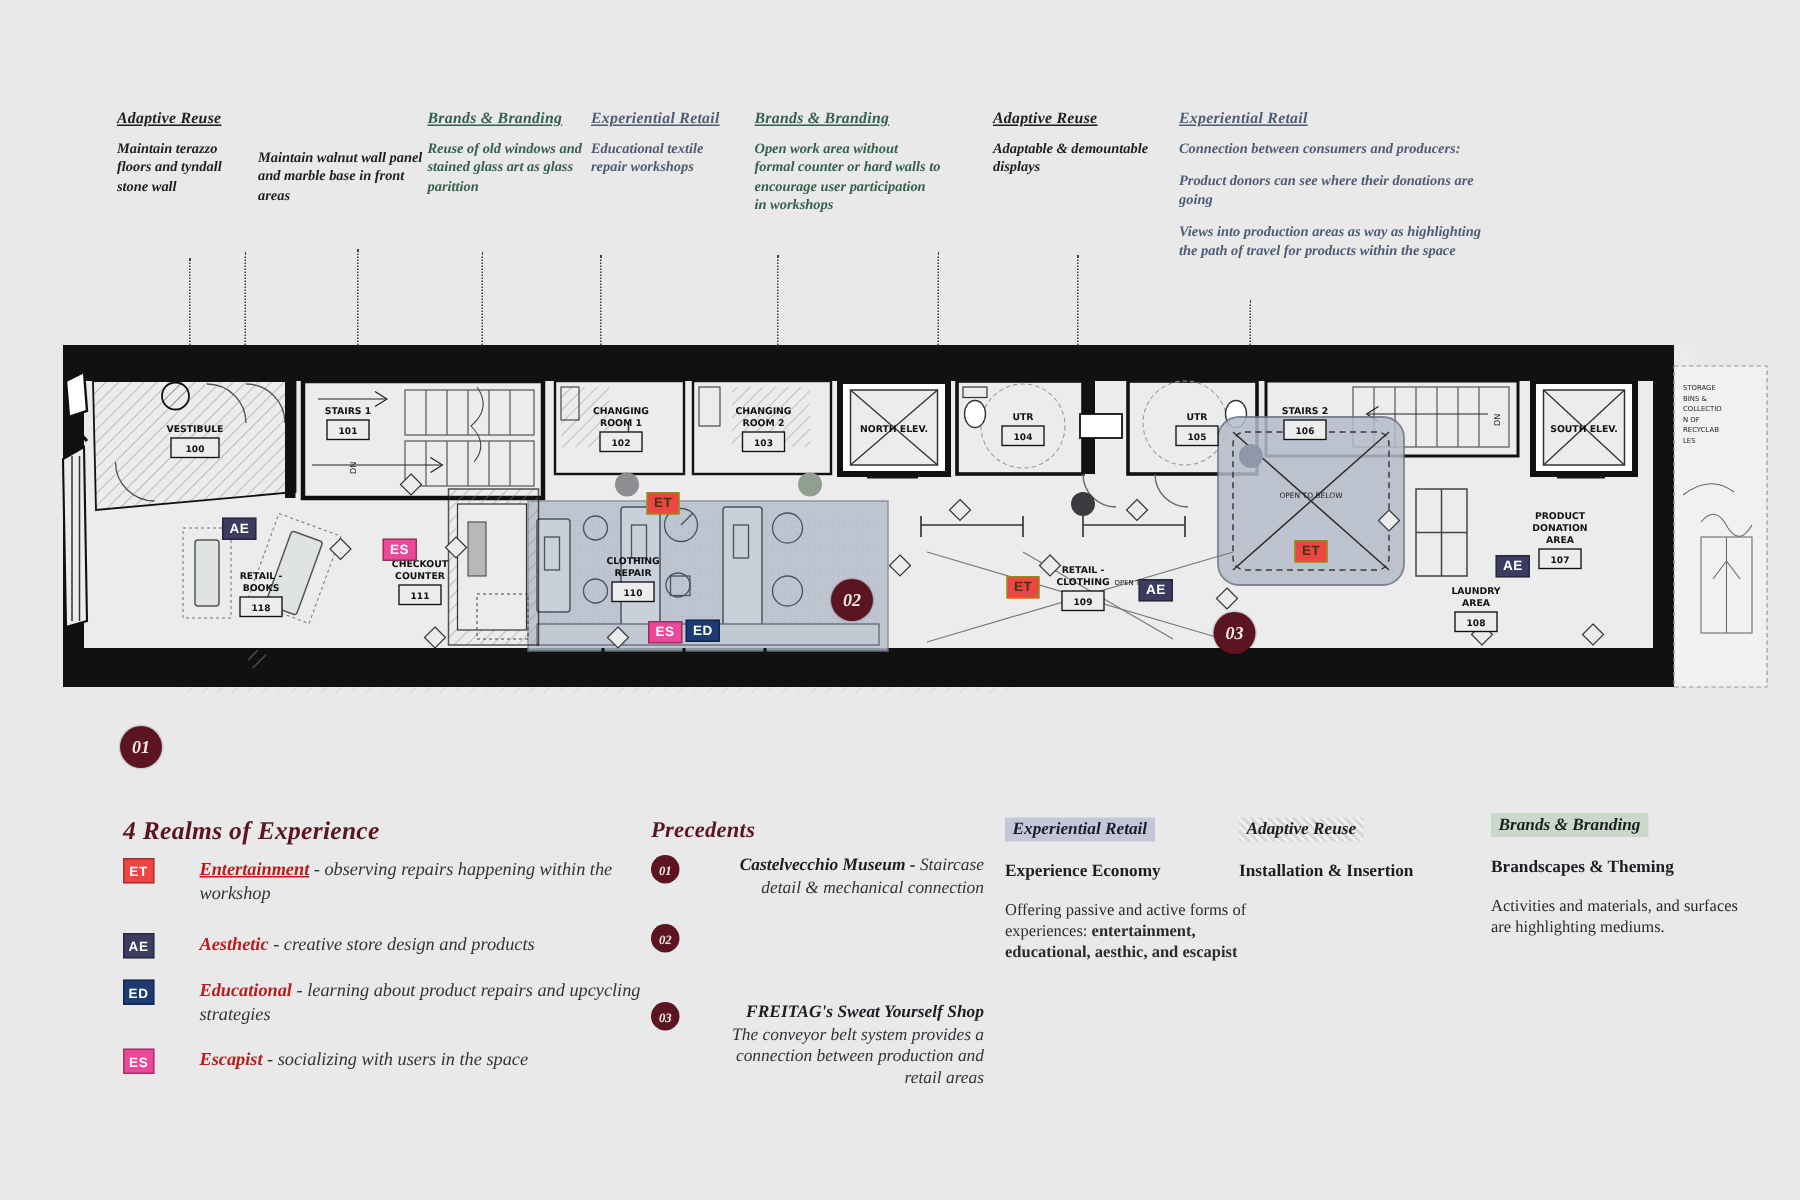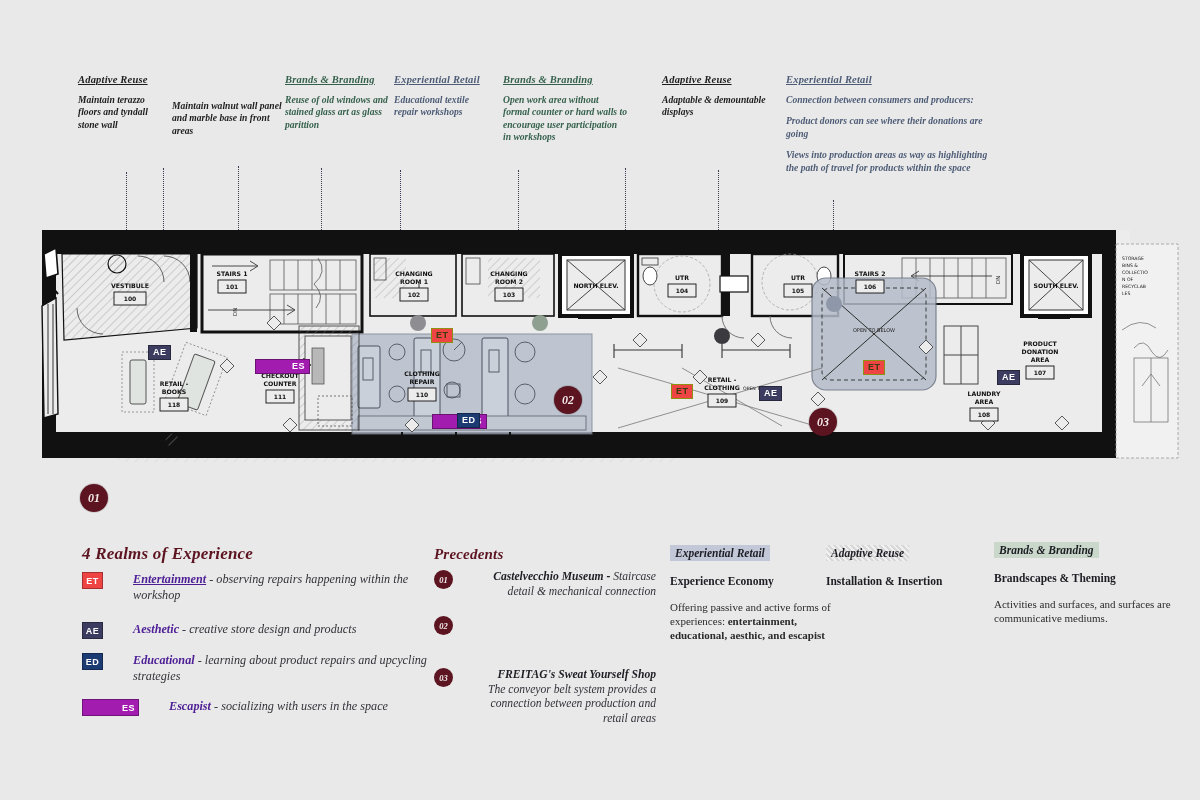--- a/index.html
+++ b/index.html
@@ -40,21 +40,21 @@
   
   .pbadge{
     position:absolute;font-family:"Liberation Sans",sans-serif;
     font-size:9px;font-weight:bold;color:#fff;
     padding:2px 4px 2px 4px;line-height:9px;letter-spacing:.4px;
     border:1px solid rgba(0,0,0,.35);
   }
   .b-et{background:#ef4444;color:#3a3a10;border-color:#8f8f10;}
   .b-ae{background:#3c3c60;}
   .b-ed{background:#1d3b73;}
-  .b-es{background:#a21caf;padding-left:36px;}
+  .b-es{background:#ec4899;}
 
   
   .marker{
     position:absolute;border-radius:50%;
     background:#5c1420;color:#f3eaea;
     display:flex;align-items:center;justify-content:center;
     font-style:italic;font-weight:bold;font-family:"Liberation Serif",serif;
     box-shadow:0 0 0 1px rgba(0,0,0,.12);
   }
   .marker.big{width:28px;height:28px;font-size:12px;}
@@ -68,21 +68,21 @@
   .realm-badge{
     font-family:"Liberation Sans",sans-serif;font-size:9px;font-weight:bold;
     color:#fff;width:19px;height:15px;display:flex;align-items:center;
     justify-content:center;letter-spacing:.5px;border:1px solid rgba(0,0,0,.3);
     flex:0 0 auto;
   }
   .realm-text{
     margin-left:30px;font-size:12.2px;line-height:15.5px;
     font-style:italic;color:#32323a;width:320px;
   }
-  .realm-text b{font-weight:bold;text-decoration:underline;color:#4c1d95;}
+  .realm-text b{font-weight:bold;text-decoration:underline;color:#b91c1c;}
   .realm-text b.nu{text-decoration:none;}
 
   .prec-row{position:absolute;display:flex;align-items:flex-start;}
   .prec-num{
     width:19px;height:19px;border-radius:50%;background:#5c1420;color:#f3eaea;
     display:flex;align-items:center;justify-content:center;
     font-size:8.5px;font-style:italic;font-weight:bold;flex:0 0 auto;
   }
   .prec-text{margin-left:13px;font-size:11.6px;line-height:14.6px;
     font-style:italic;color:#32323a;width:190px;text-align:right;}
@@ -525,16 +525,16 @@
   </div>
 
   <div class="concept" style="left:826px;top:543px;">
     <div class="chead hl-hatch">Adaptive Reuse</div>
     <p class="csub">Installation &amp; Insertion</p>
   </div>
 
   <div class="concept" style="left:994px;top:540px;">
     <div class="chead hl-green">Brands &amp; Branding</div>
     <p class="csub">Brandscapes &amp; Theming</p>
-    <p class="cbody"><span>Activities and surfaces, and surfaces are communicative mediums.</span><b></b></p>
+    <p class="cbody"><span>Activities and materials, and surfaces are highlighting mediums.</span><b></b></p>
   </div>
 
 </div>
 
 </body></html>

